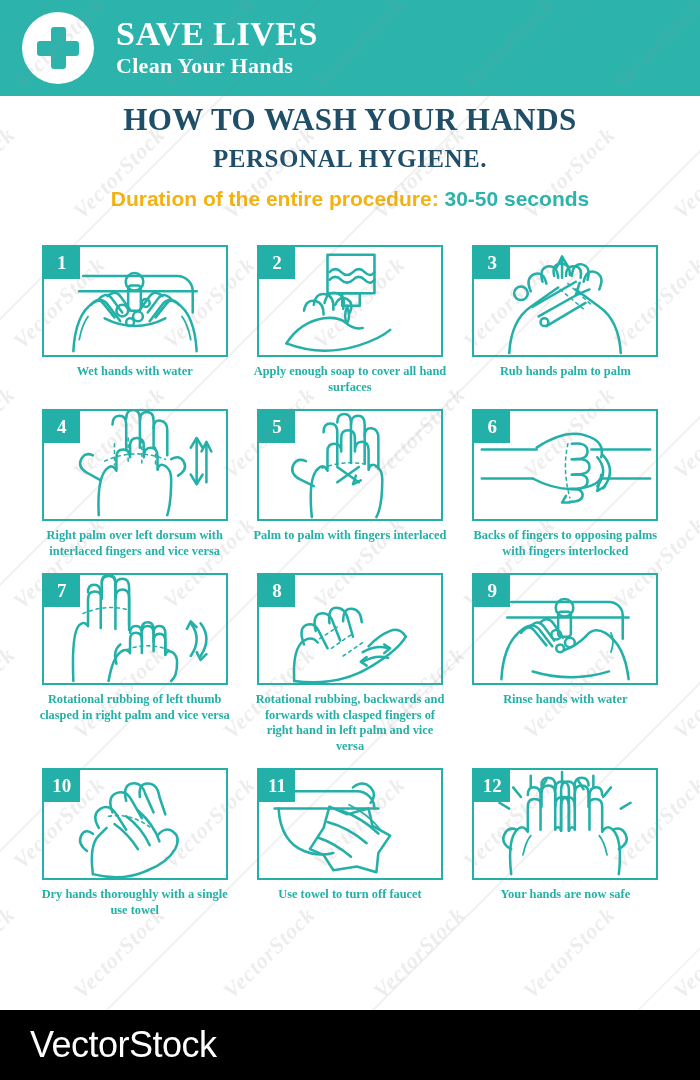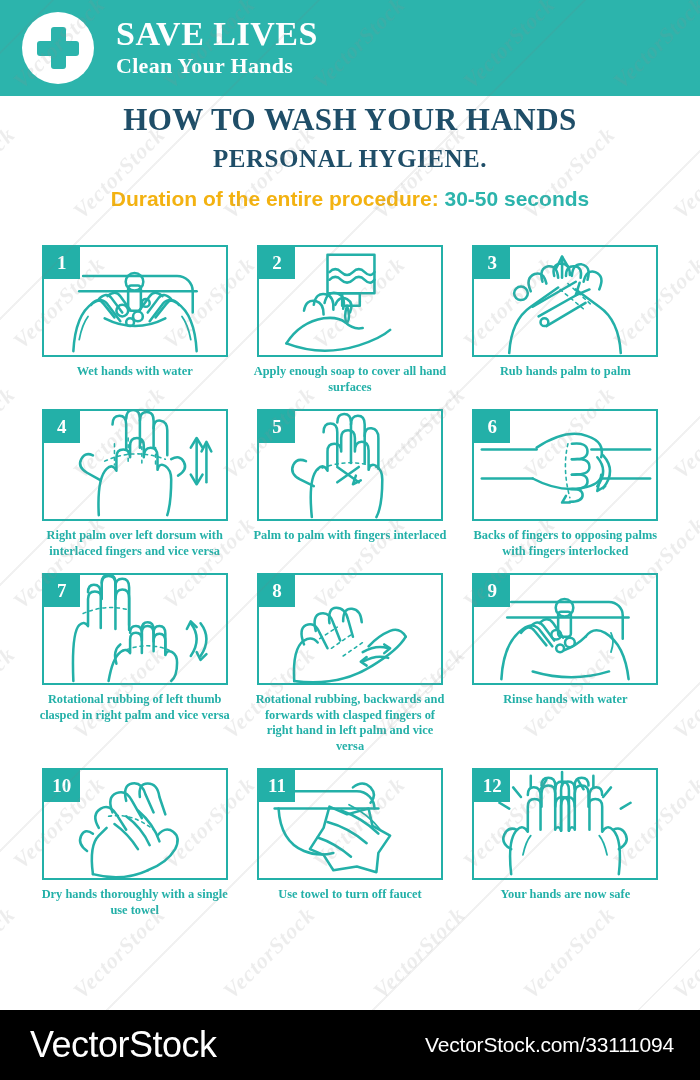--- a/index.html
+++ b/index.html
@@ -509,16 +509,15 @@
       <div class="wm-text" style="left:660px;top:940px">VectorStock</div>
       <div class="wm-text" style="left:0px;top:1070px">VectorStock</div>
       <div class="wm-text" style="left:150px;top:1070px">VectorStock</div>
       <div class="wm-text" style="left:300px;top:1070px">VectorStock</div>
       <div class="wm-text" style="left:450px;top:1070px">VectorStock</div>
       <div class="wm-text" style="left:600px;top:1070px">VectorStock</div>
     </div>
 
   <div class="footer">
     <div class="vs-logo">VectorStock</div>
-    <div class="vs-url">VectorStock.com/33111094</div>
   </div>
 
 </div>
 
 </body></html>

